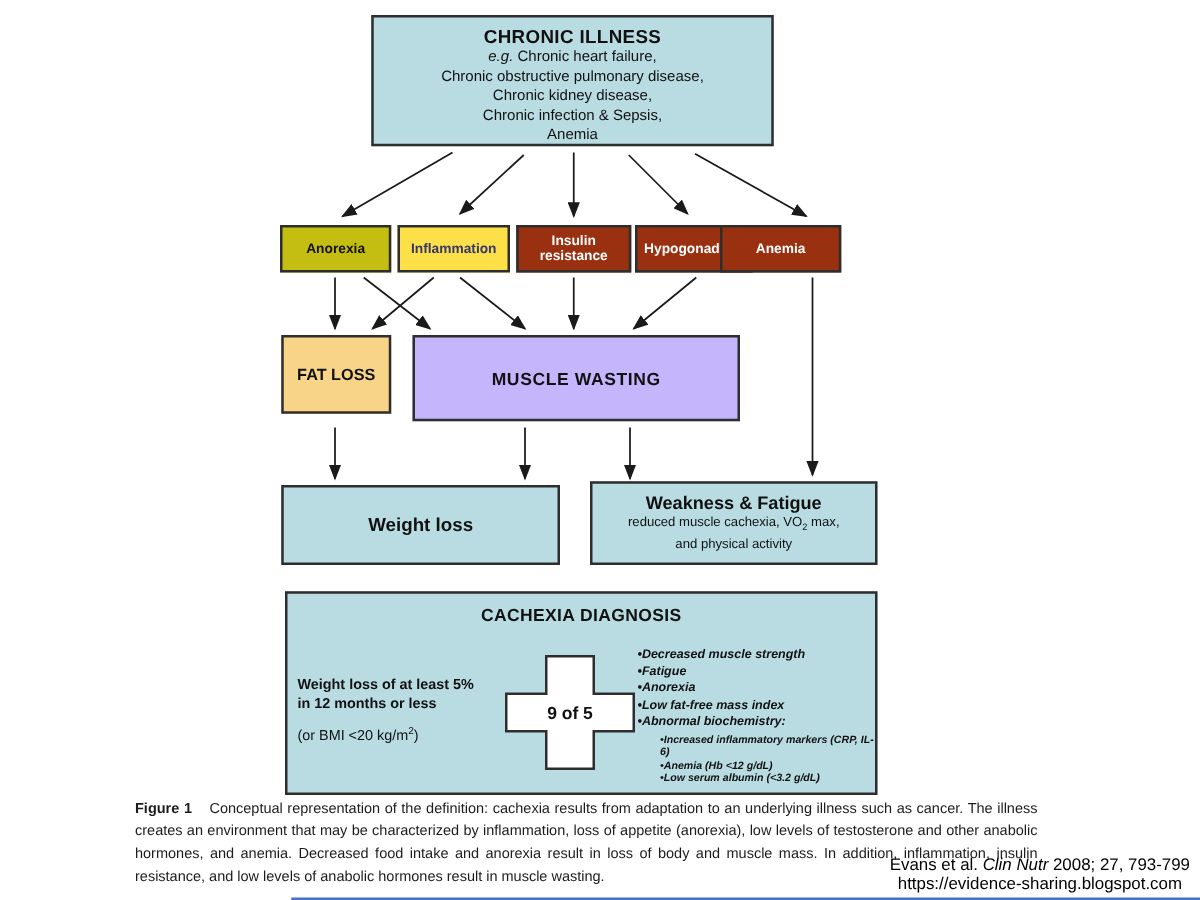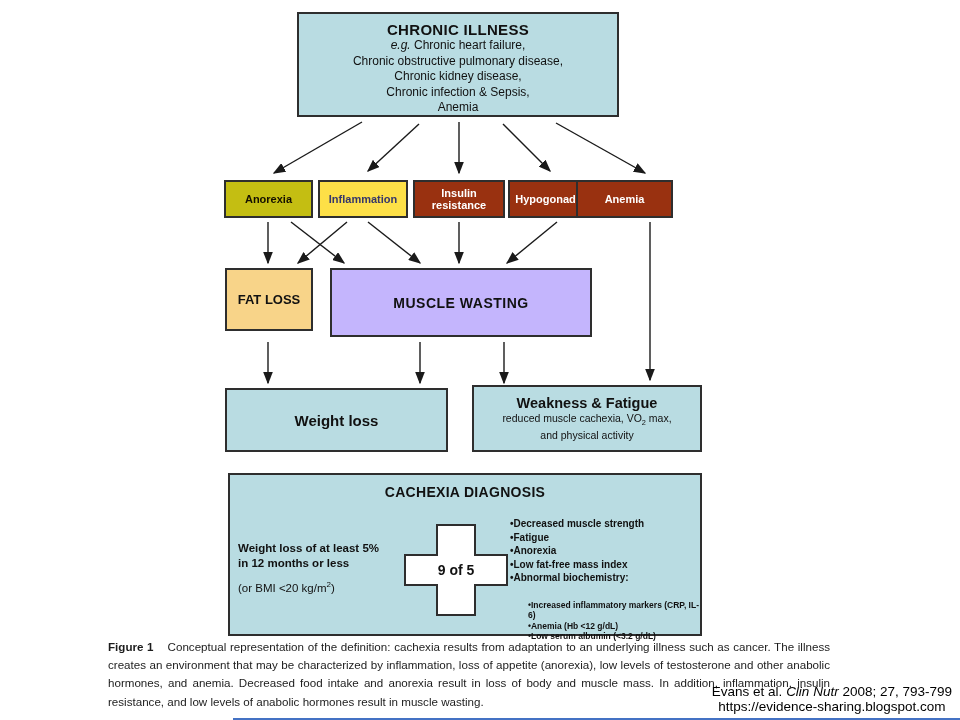--- a/index.html
+++ b/index.html
@@ -40,24 +40,24 @@
   
   #diagnosis{left:228px;top:473px;width:474px;height:163px;justify-content:flex-start;padding-top:9px;}
   #diagnosis .t{font-weight:bold;font-size:14px;letter-spacing:.3px;}
   #criterion{position:absolute;left:8px;top:66px;width:238px;text-align:left;}
   #criterion .c{font-weight:bold;font-size:11.5px;line-height:15px;}
   #criterion .b{font-size:11.5px;margin-top:9px;}
   #cross-svg{position:absolute;left:174px;top:49px;}
   #score{position:absolute;left:174px;top:49px;width:104px;height:92px;display:flex;
          align-items:center;justify-content:center;font-weight:bold;font-size:14px;}
   #criteria-list{position:absolute;left:280px;top:42px;width:192px;text-align:left;}
-  ul{margin:0;padding:0;list-style:none;}
+  ul{margin:0;padding:0;list-style:none;font-style:italic;}
   #criteria-list .main li{font-weight:bold;font-size:10px;line-height:13.5px;}
   #criteria-list .main li::before{content:"\2022 ";}
-  #criteria-list .sub{margin-left:18px;margin-top:15px;}
+  #criteria-list .sub{margin-left:18px;margin-top:1px;}
   #criteria-list .sub li{font-weight:bold;font-size:8.5px;line-height:10.5px;}
   #criteria-list .sub li::before{content:"\2022 ";}
 
   
   .caption{position:absolute;left:108px;top:638px;width:722px;font-size:11.6px;
            line-height:18.2px;text-align:justify;color:#1c1c1c;}
   .cap-label{font-weight:bold;margin-right:14px;}
 
   
   .citation{position:absolute;right:8px;top:684px;text-align:center;

